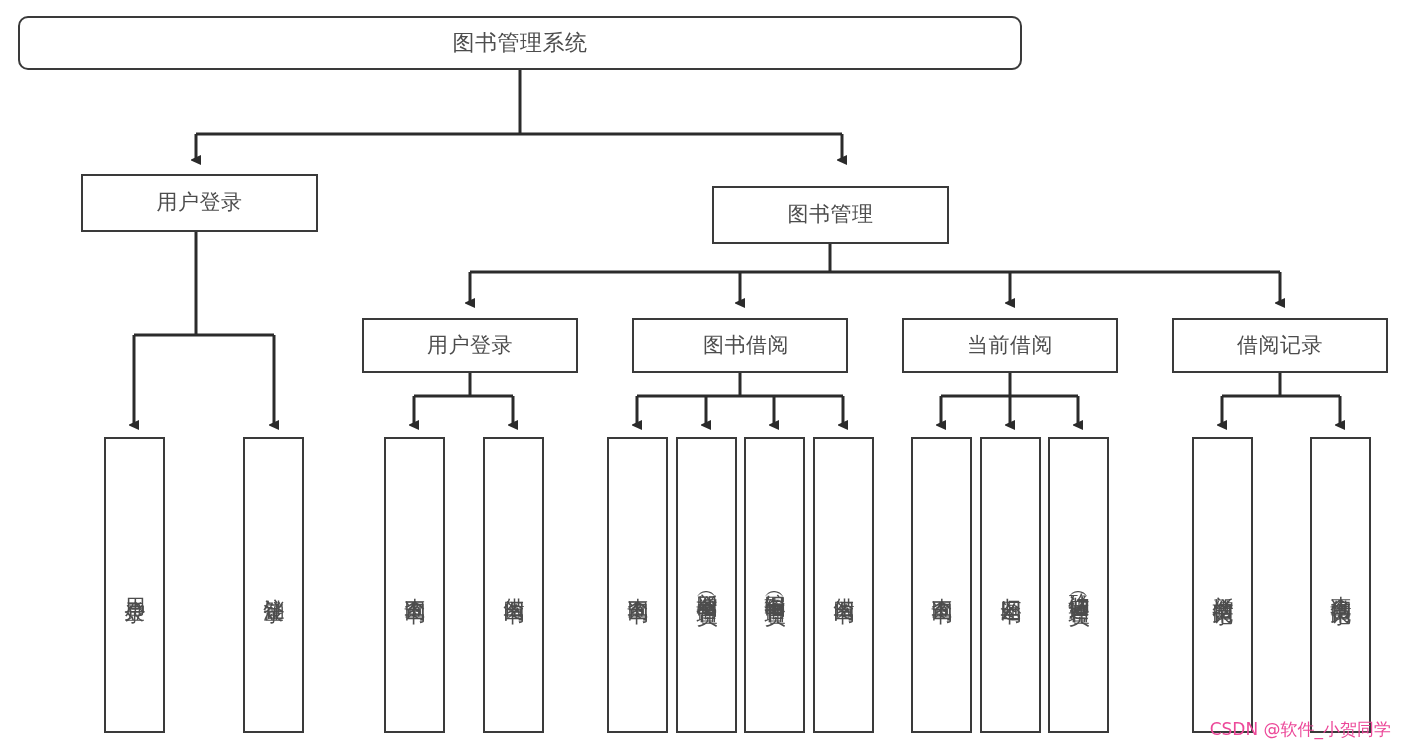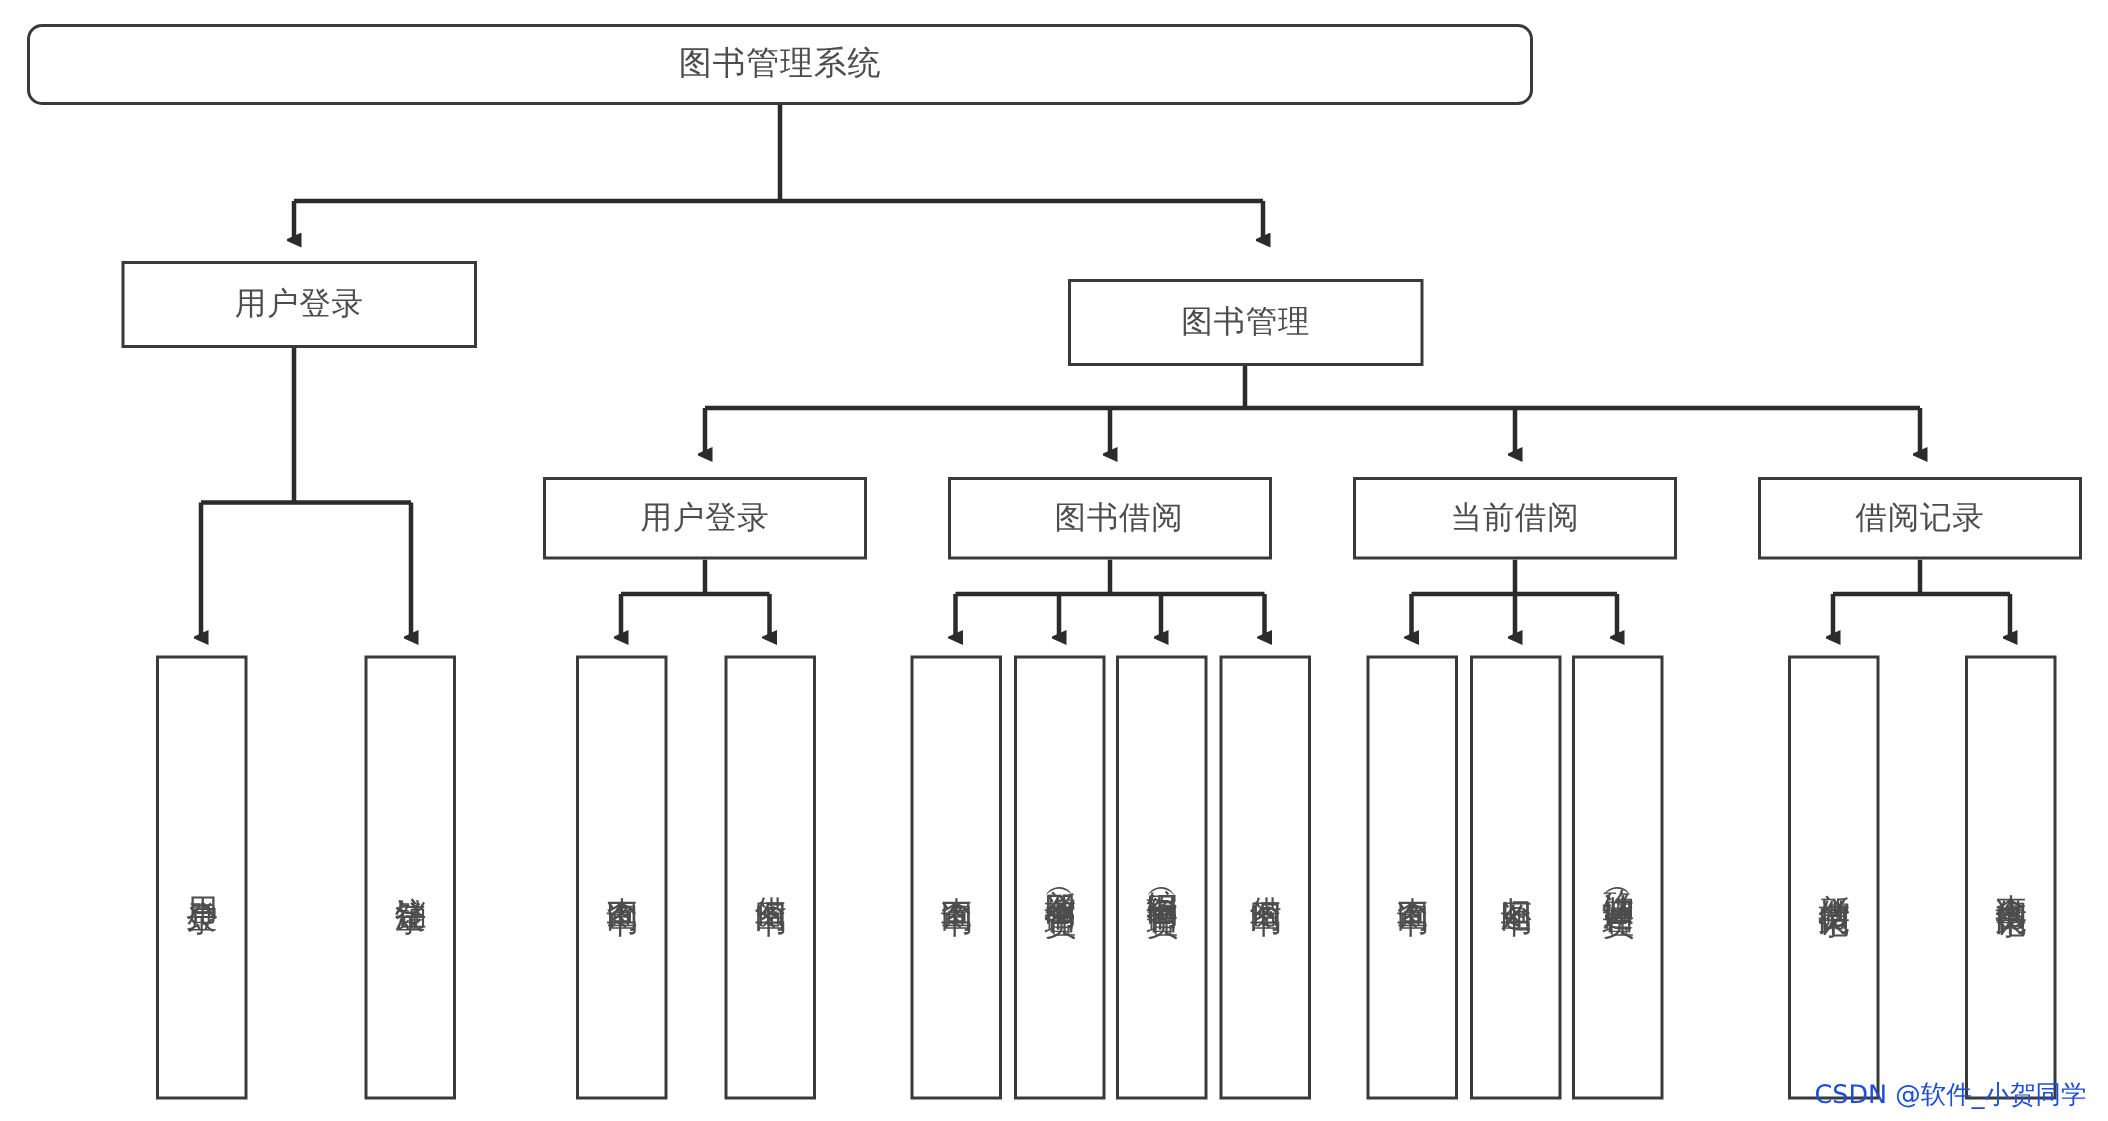--- a/index.html
+++ b/index.html
@@ -62,21 +62,21 @@
     font-size: 21px;
     line-height: 1.18;
     letter-spacing: 2px;
     white-space: nowrap;
   }
   .watermark {
     position: absolute;
     right: 14px;
     bottom: 6px;
     font-size: 17px;
-    color: #1d4ed8;
+    color: #ec4899;
     font-family: "DejaVu Sans", "Liberation Sans", sans-serif;
     white-space: nowrap;
     z-index: 3;
   }
 </style>
 </head>
 <body>
 
 <div id="canvas">
 

